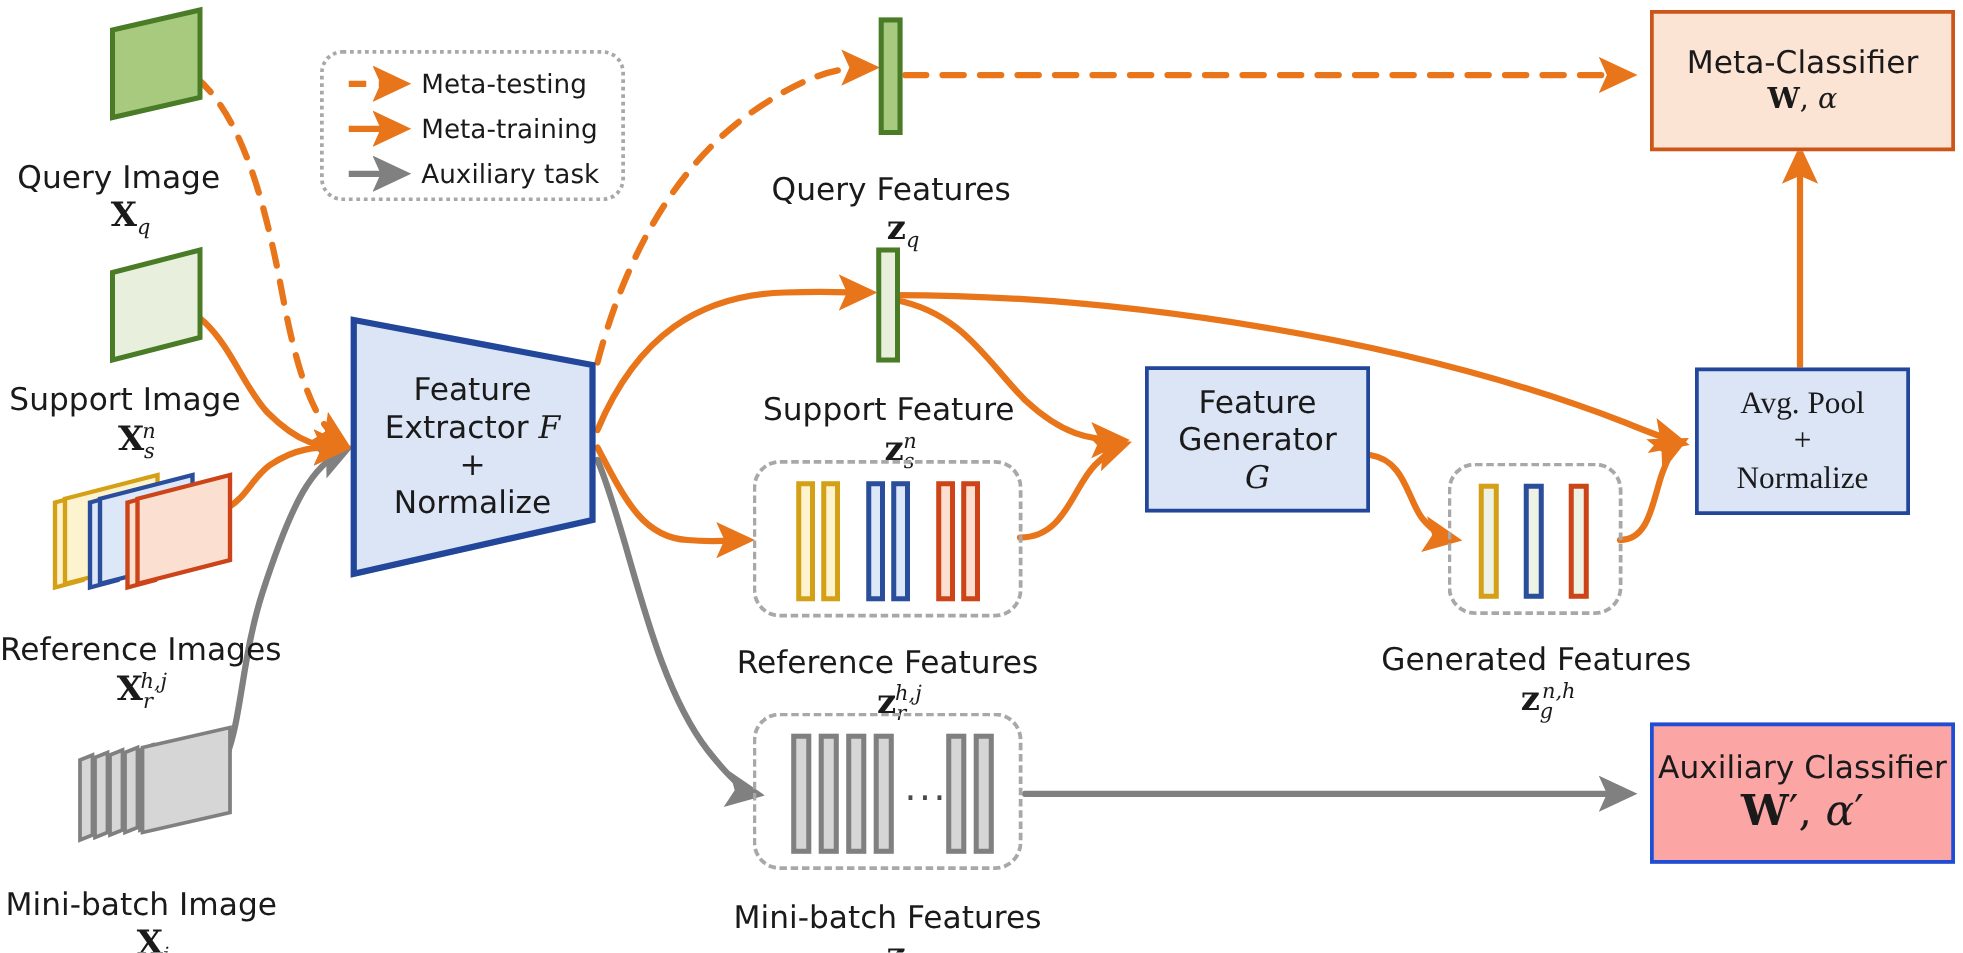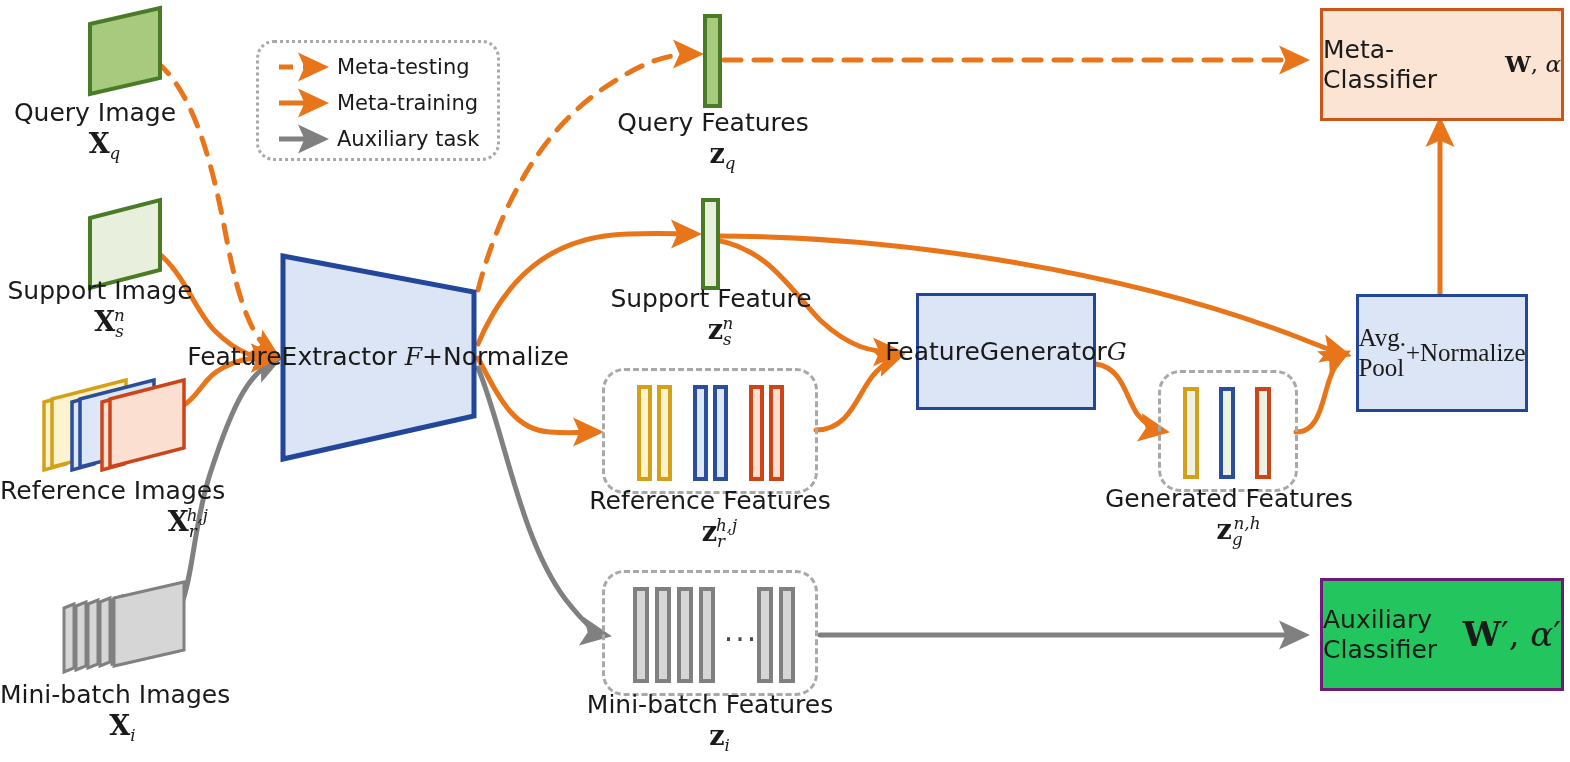--- a/index.html
+++ b/index.html
@@ -29,51 +29,52 @@
   .node {
     position: absolute;
     box-sizing: border-box;
   }
   .lbl {
     position: absolute;
     text-align: center;
     color: #1a1a1a;
     line-height: 1.18;
     white-space: nowrap;
+    margin-top: 29px;
   }
   .lbl .l1 { font-size: 25px; display:block; }
   .lbl .l2 { font-size: 27px; display:block; font-family: "DejaVu Serif", serif; padding-left: 19px; }
   .math { font-family: "DejaVu Serif", serif; }
   .bf { font-weight: 700; }
   .it { font-style: italic; }
   sup.sm, sub.sm { font-size: 0.62em; font-style: italic; font-weight: 400; }
 
   
   .boxtxt {
     display: flex;
-    flex-direction: row;
+    flex-direction: column;
     align-items: center;
     justify-content: center;
     height: 100%;
     width: 100%;
     font-size: 25px;
     color: #1a1a1a;
     line-height: 1.2;
   }
   .box-blue {
     background: #dce5f5;
     border: 3px solid #22479a;
   }
   .box-orange {
     background: #fce4d4;
     border: 3px solid #cc5519;
   }
   .box-gray {
-    background: #22c55e;
-    border: 3px solid #701a75;
+    background: #fca5a5;
+    border: 3px solid #1d4ed8;
   }
   .dashbox {
     border: 3px dashed #a8a8a8;
     border-radius: 22px;
     background: transparent;
   }
   .legendbox {
     border: 3px dotted #a8a8a8;
     border-radius: 18px;
     background: #ffffff;
@@ -158,35 +159,35 @@
   </div>
 
   <svg class="node" style="left:30px; top:360px; width:200px; height:120px;" viewBox="0 0 200 120">
     <polygon points="14,42 36,36 36,104 14,110" fill="#fdf3cf" stroke="#d4a017" stroke-width="3.5"></polygon>
     <polygon points="22,39 96,20 96,88 22,107" fill="#fdf3cf" stroke="#d4a017" stroke-width="3.5"></polygon>
     <polygon points="42,42 64,36 64,104 42,110" fill="#dce7f7" stroke="#2a4e9b" stroke-width="3.5"></polygon>
     <polygon points="50,39 124,20 124,88 50,107" fill="#dce7f7" stroke="#2a4e9b" stroke-width="3.5"></polygon>
     <polygon points="72,42 94,36 94,104 72,110" fill="#fbe0d2" stroke="#cc4418" stroke-width="3.5"></polygon>
     <polygon points="80,39 154,20 154,88 80,107" fill="#fbe0d2" stroke="#cc4418" stroke-width="3.5"></polygon>
   </svg>
-  <div class="lbl" style="left:0px; top:476px; width:208px;text-align:right;">
+  <div class="lbl" style="left:0px; top:476px; width:208px;">
     <span class="l1">Reference Images</span>
     <span class="l2"><span class="bf">X</span><sub class="sm">r</sub><sup class="sm" style="margin-left:-10px;">h,j</sup></span>
   </div>
 
   <svg class="node" style="left:48px; top:570px; width:160px; height:110px;" viewBox="0 0 160 110">
     <polygon points="16,38 26,34 26,98 16,102" fill="#d6d6d6" stroke="#808080" stroke-width="3"></polygon>
     <polygon points="28,36 38,32 38,96 28,100" fill="#d6d6d6" stroke="#808080" stroke-width="3"></polygon>
     <polygon points="40,34 50,30 50,94 40,98" fill="#d6d6d6" stroke="#808080" stroke-width="3"></polygon>
     <polygon points="52,32 62,28 62,92 52,96" fill="#d6d6d6" stroke="#808080" stroke-width="3"></polygon>
     <polygon points="64,30 74,26 74,90 64,94" fill="#d6d6d6" stroke="#808080" stroke-width="3"></polygon>
     <polygon points="66,28 136,12 136,80 66,96" fill="#d6d6d6" stroke="#808080" stroke-width="3"></polygon>
   </svg>
   <div class="lbl" style="left:0px; top:680px; width:226px;">
-    <span class="l1">Mini-batch Images</span>
+    <span class="l1">Mini-batch Image</span>
     <span class="l2"><span class="bf">X</span><sub class="sm">i</sub></span>
   </div>
 
   <div class="node legendbox" style="left:256px; top:40px; width:244px; height:121px;">
     <svg style="position:absolute;left:0;top:0;width:244px;height:121px;" viewBox="0 0 244 121">
       <defs>
         <marker id="lg-or" markerWidth="7" markerHeight="7" refX="4.6" refY="3.2" orient="auto" markerUnits="strokeWidth">
           <path d="M0,0.3 L6.2,3.2 L0,6.1 L1.3,3.2 Z" fill="#e8751a"></path>
         </marker>
         <marker id="lg-gy" markerWidth="7" markerHeight="7" refX="4.6" refY="3.2" orient="auto" markerUnits="strokeWidth">

